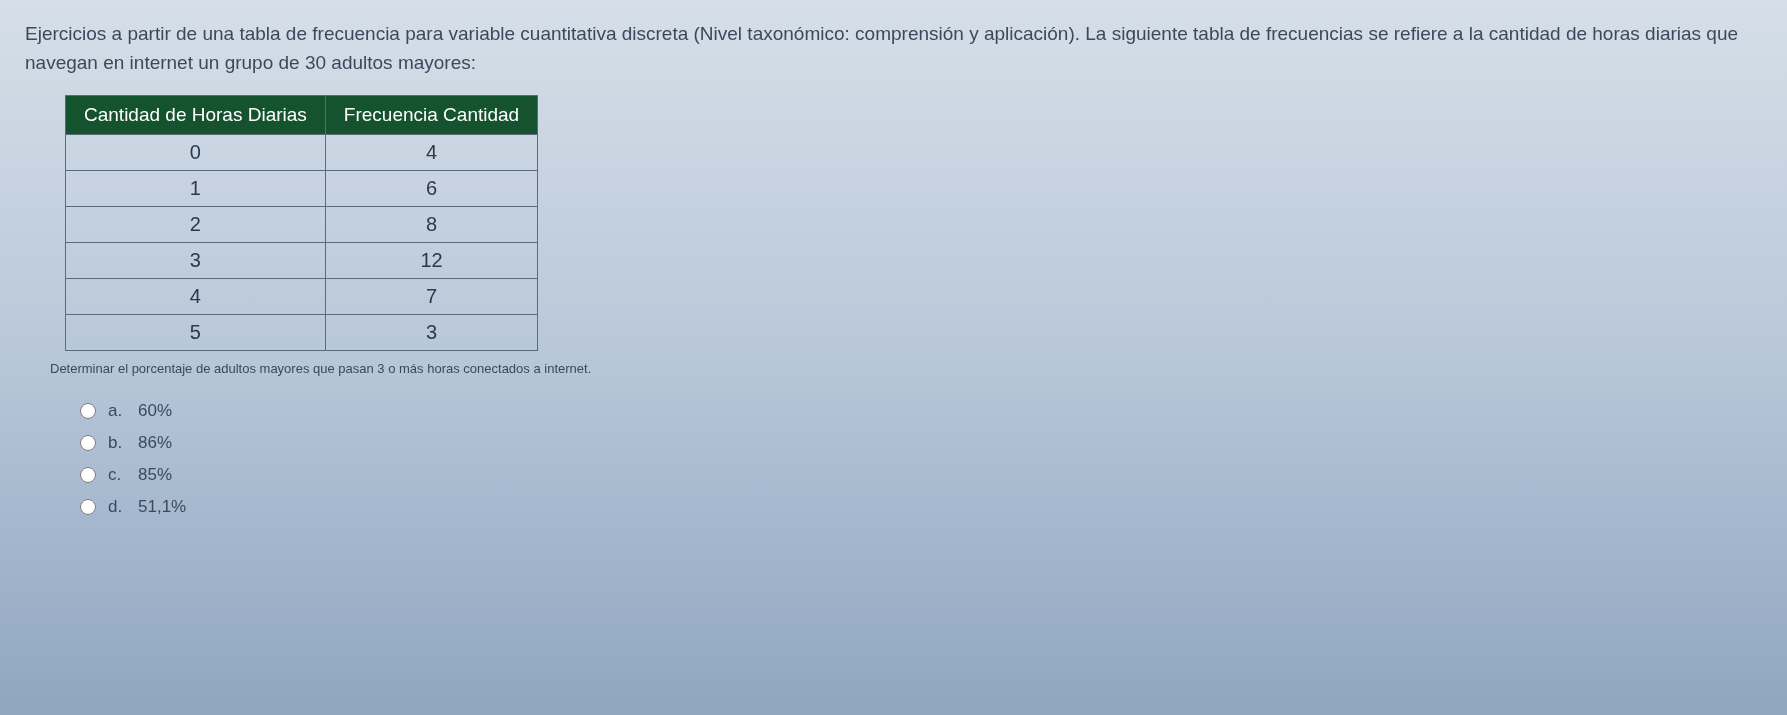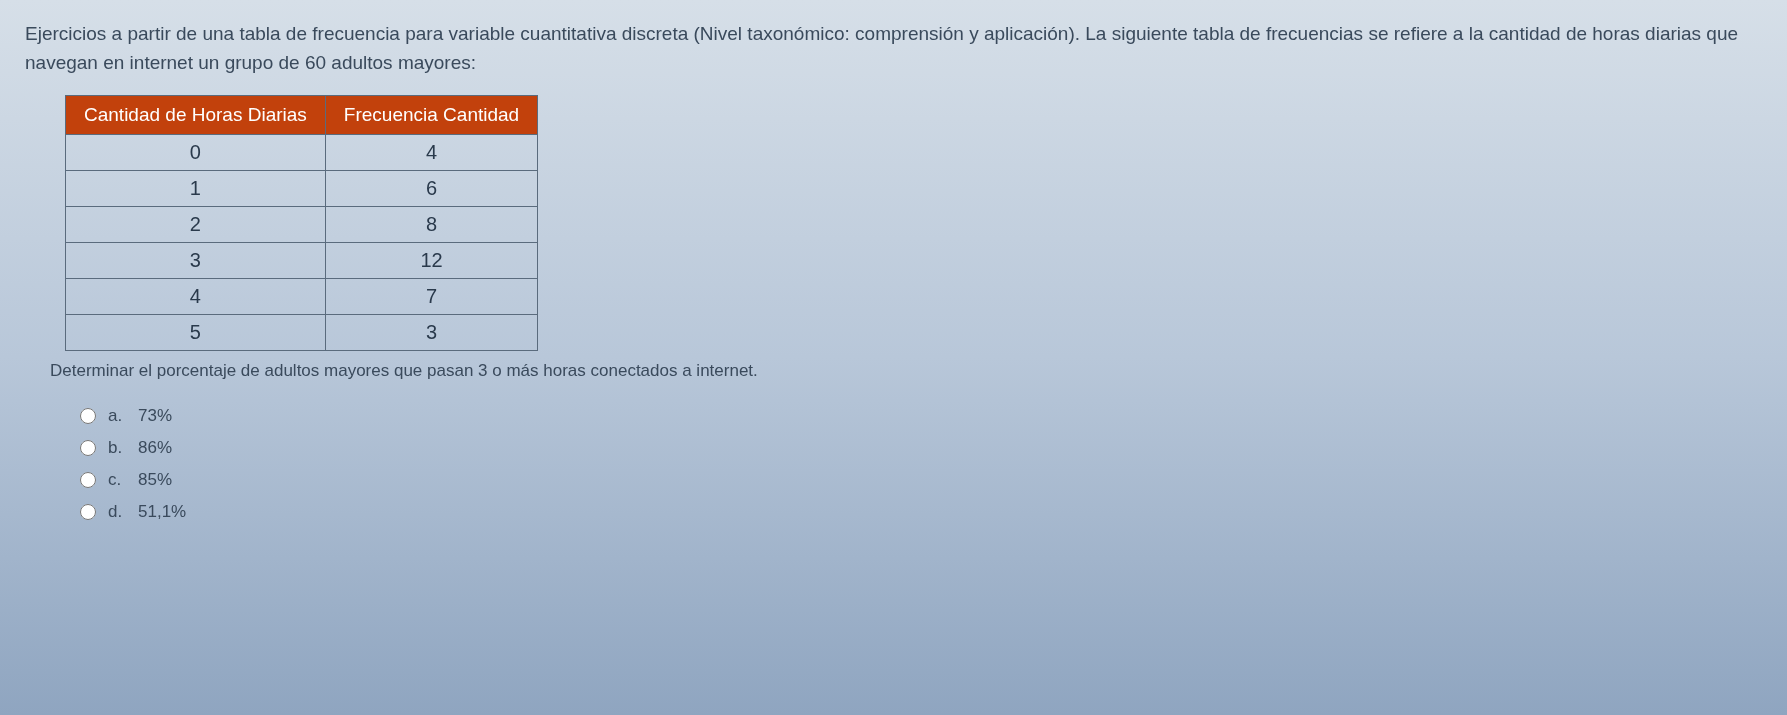--- a/index.html
+++ b/index.html
@@ -20,39 +20,39 @@
       line-height: 1.5;
       color: #3a4a5c;
       margin-bottom: 18px;
     }
     .freq-table {
       border-collapse: collapse;
       margin-left: 40px;
       margin-bottom: 10px;
     }
     .freq-table th {
-      background-color: #c2410c;
+      background-color: #14532d;
       color: #ffffff;
       font-weight: normal;
       font-size: 19px;
       padding: 8px 18px;
       text-align: center;
       border: 1px solid #5a6b7d;
     }
     .freq-table td {
       font-size: 20px;
       color: #2a3a4c;
       font-weight: 500;
       padding: 6px 18px;
       text-align: center;
       border: 1px solid #5a6b7d;
       background: transparent;
     }
     .sub-question {
-      font-size: 17px;
+      font-size: 13px;
       color: #3a4a5c;
       margin-left: 25px;
       margin-bottom: 25px;
     }
     .options {
       margin-left: 55px;
     }
     .option-row {
       display: flex;
       align-items: center;
@@ -66,21 +66,21 @@
       height: 16px;
       cursor: pointer;
     }
     .option-letter {
       min-width: 18px;
     }
   </style>
 </head>
 <body>
 
-<div class="question-text">Ejercicios a partir de una tabla de frecuencia para variable cuantitativa discreta (Nivel taxonómico: comprensión y aplicación). La siguiente tabla de frecuencias se refiere a la cantidad de horas diarias que navegan en internet un grupo de 60 adultos mayores:</div>
+<div class="question-text">Ejercicios a partir de una tabla de frecuencia para variable cuantitativa discreta (Nivel taxonómico: comprensión y aplicación). La siguiente tabla de frecuencias se refiere a la cantidad de horas diarias que navegan en internet un grupo de 30 adultos mayores:</div>
 
 <table class="freq-table">
   <thead>
     <tr>
       <th>Cantidad de Horas Diarias</th>
       <th>Frecuencia Cantidad</th>
     </tr>
   </thead>
   <tbody>
     <tr>
@@ -109,21 +109,21 @@
     </tr>
   </tbody>
 </table>
 
 <div class="sub-question">Determinar el porcentaje de adultos mayores que pasan 3 o más horas conectados a internet.</div>
 
 <div class="options">
   <label class="option-row">
     <input type="radio" name="answer" style="">
     <span class="option-letter">a.</span>
-    <span>73%</span>
+    <span>60%</span>
   </label>
   <label class="option-row">
     <input type="radio" name="answer" style="">
     <span class="option-letter">b.</span>
     <span>86%</span>
   </label>
   <label class="option-row">
     <input type="radio" name="answer" style="">
     <span class="option-letter">c.</span>
     <span>85%</span>

